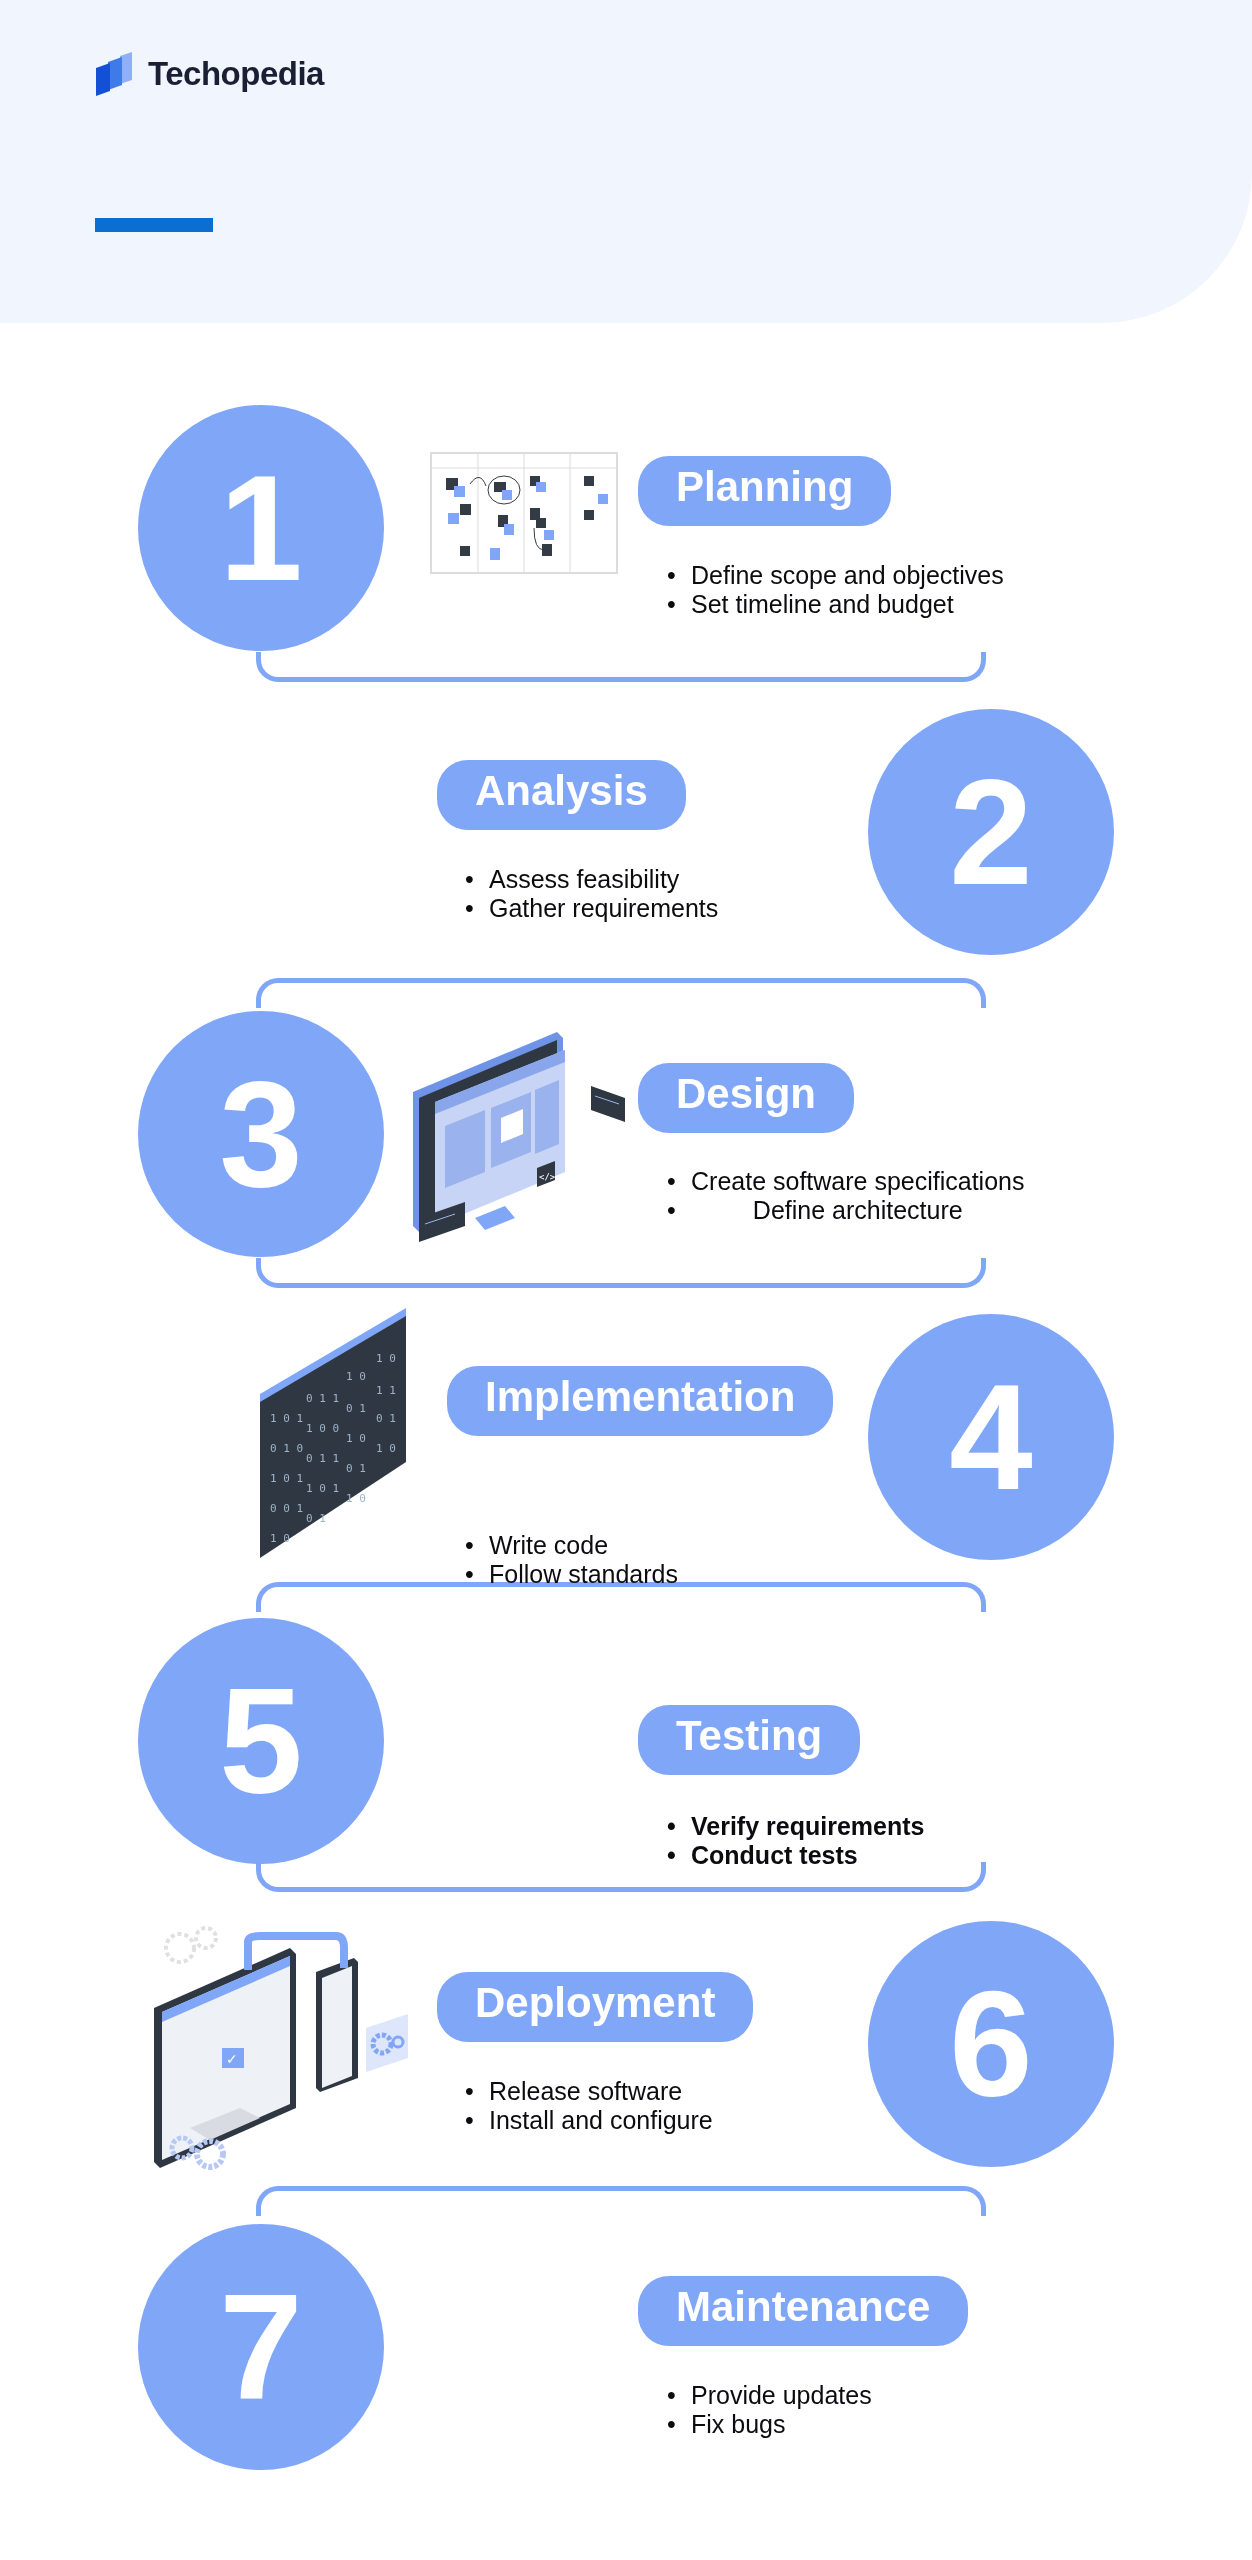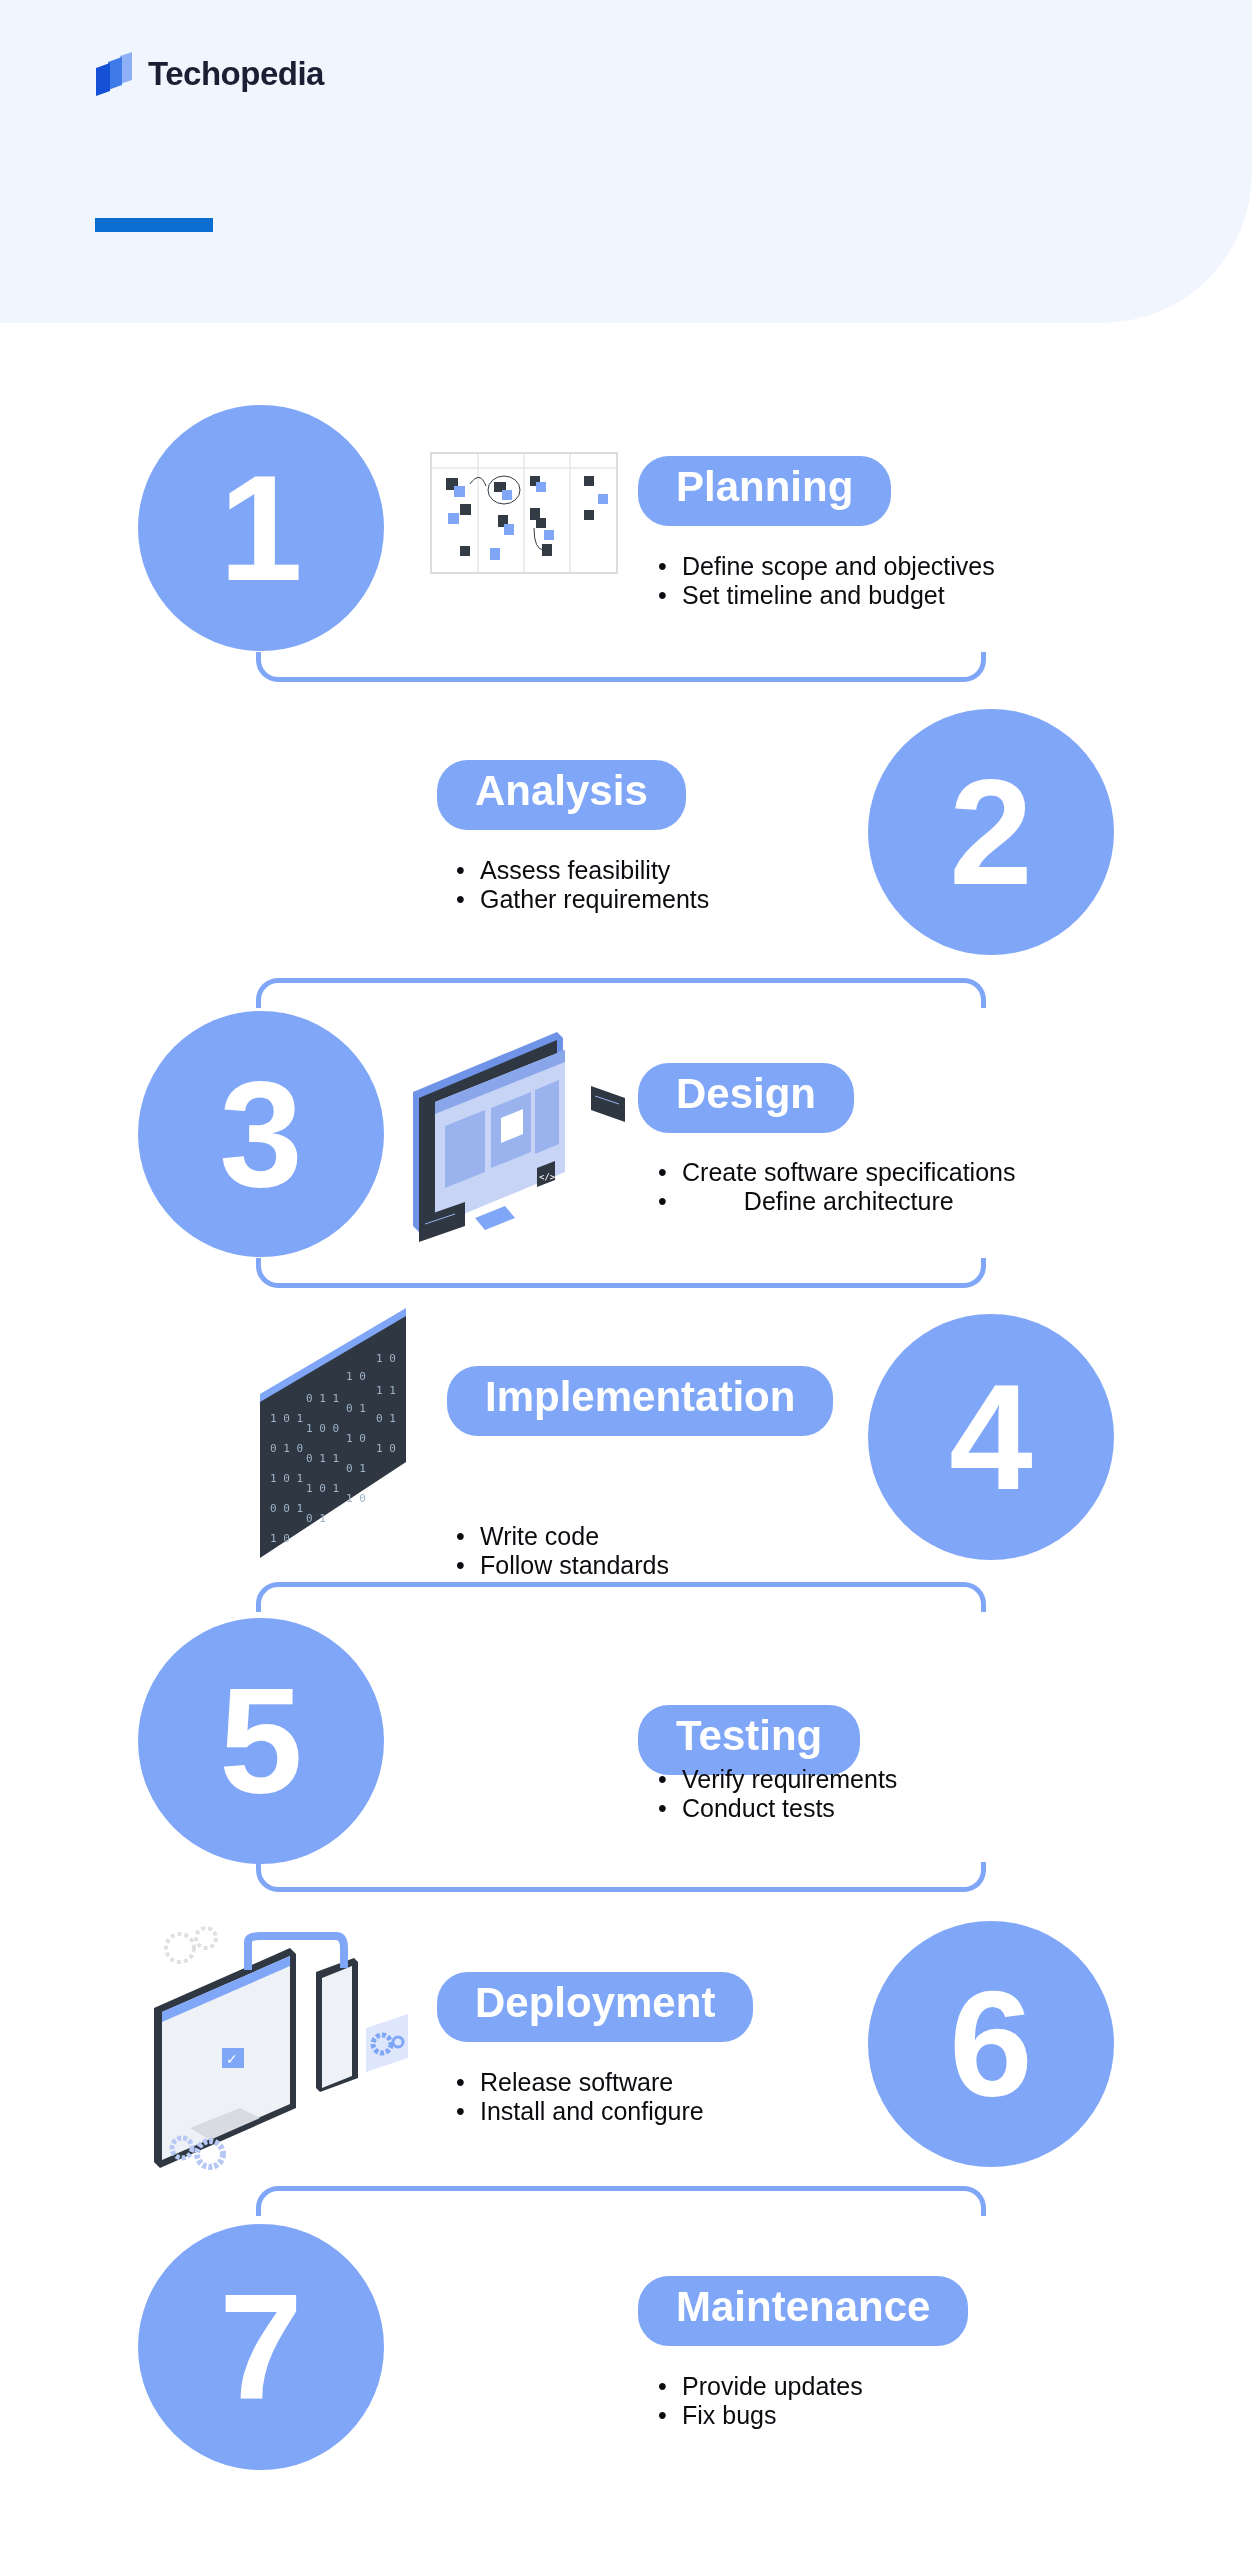--- a/index.html
+++ b/index.html
@@ -19,21 +19,21 @@
             font-weight: 700; font-size: 150px; line-height: 1; }
   .circle.left { left: 138px; }
   .circle.right { left: 868px; }
 
   .connector { position: absolute; left: 256px; width: 730px; height: 30px;
                border: 5px solid #80a6f8; border-top: none; border-radius: 0 0 22px 22px; box-sizing: border-box; }
   .connector.up { border-top: 5px solid #80a6f8; border-bottom: none; border-radius: 22px 22px 0 0; }
 
   .pill { position: absolute; height: 70px; border-radius: 31px; background: #80a6f8; color: #ffffff;
           font-weight: 700; font-size: 42px; line-height: 62px; padding: 0 38px; white-space: nowrap; }
-  .bullets { position: absolute; margin: 8px; padding: 0; list-style: none; font-size: 25px; line-height: 29px; color: #0b0b10; }
+  .bullets { position: absolute; margin: 17px; padding: 0; list-style: none; font-size: 25px; line-height: 29px; color: #0b0b10; }
   .bullets li { position: relative; padding-left: 26px; }
   .bullets li::before { content: "\2022"; position: absolute; left: 2px; top: 0; }
 
   .illus { position: absolute; }
 </style>
 </head>
 <body>
 
 <div class="header">
   <div class="logo">
@@ -165,21 +165,21 @@
   <div class="pill" style="left:447px; top:1366px;">Implementation</div>
   <ul class="bullets" style="left:446px; top:1514px;">
     <li>Write code</li>
     <li>Follow standards</li>
   </ul>
 </section>
 
 <section>
   <div class="circle left" style="top:1618px;">5</div>
   <div class="pill" style="left:638px; top:1705px;">Testing</div>
-  <ul class="bullets" style="left:648px; top:1757px;">
+  <ul class="bullets" style="left:648px; top:1795px;font-weight:bold;">
     <li>Verify requirements</li>
     <li>Conduct tests</li>
   </ul>
 </section>
 
 <section>
   <div class="circle right" style="top:1921px;">6</div>
   <div class="illus" style="left:140px; top:1908px;">
     <svg width="280" height="270" viewBox="0 0 280 270">
       <circle cx="40" cy="40" r="14" fill="none" stroke="#e0e0e0" stroke-width="4" stroke-dasharray="4 3"></circle>

